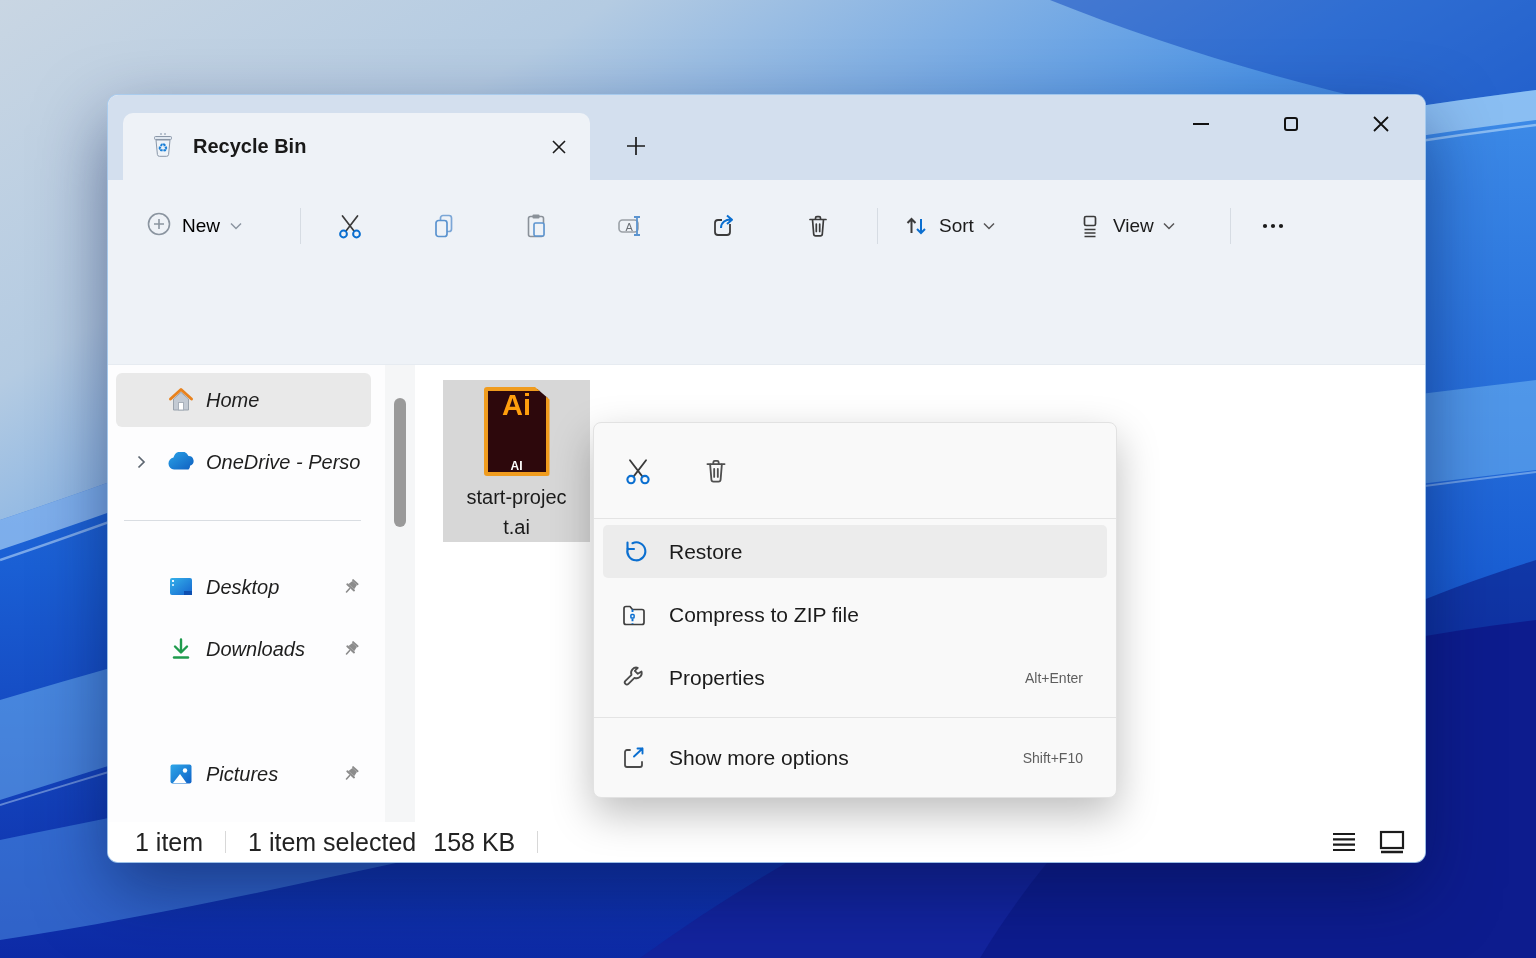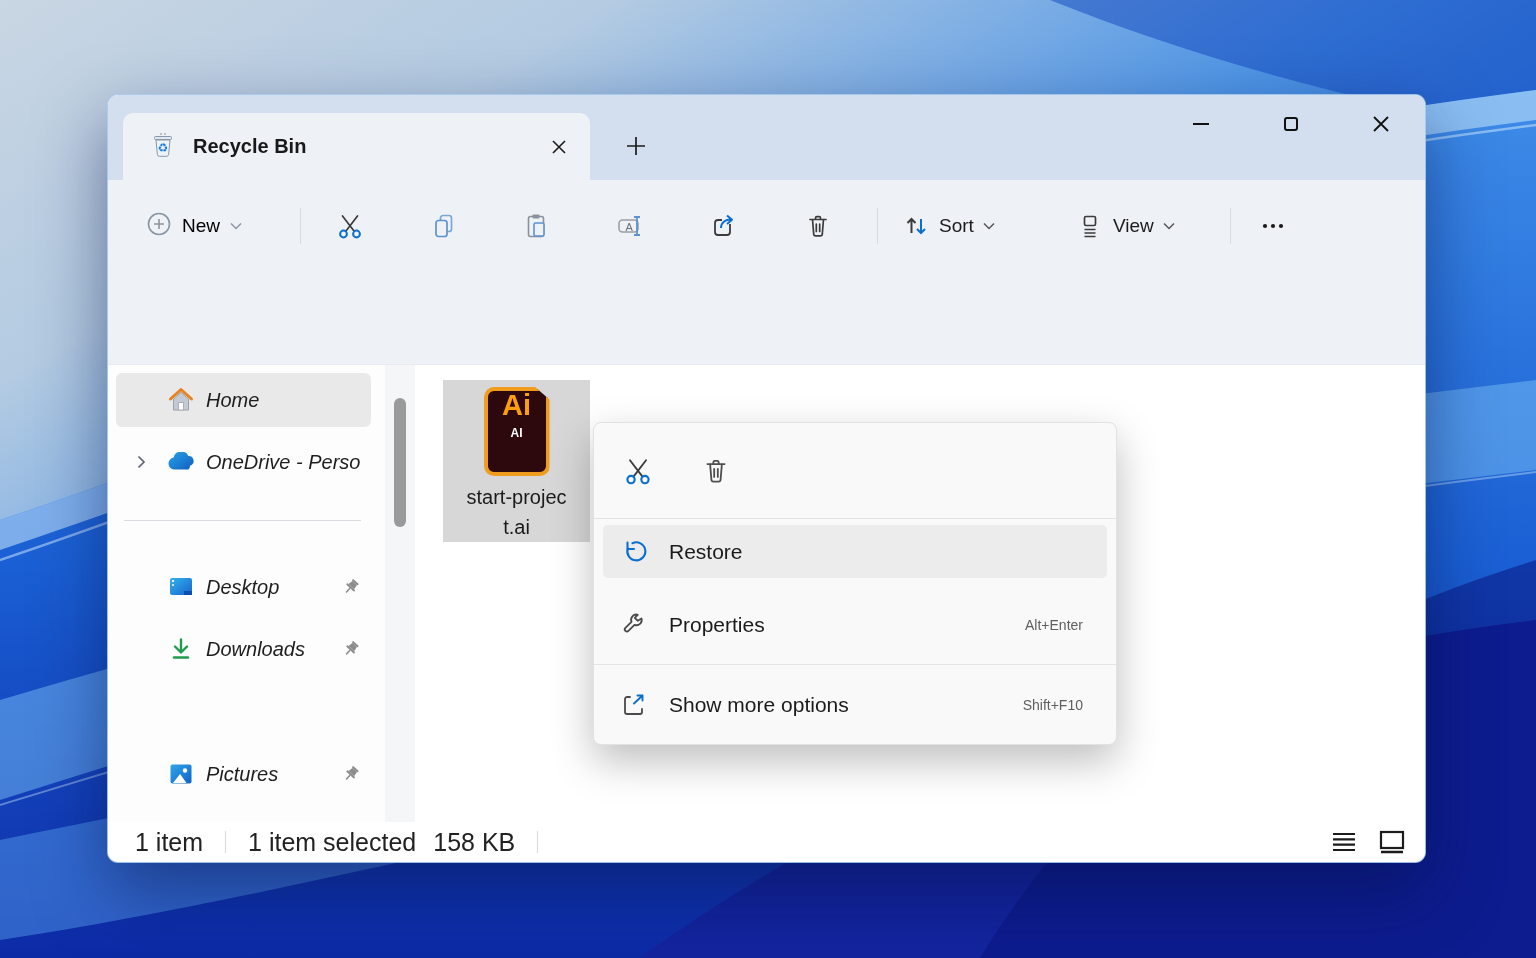--- a/index.html
+++ b/index.html
@@ -64,22 +64,22 @@
   .side-icon { width:30px; display:flex; align-items:center; justify-content:center; margin-left:12px; }
   .side-label { font-size:20px; color:#1e1e1e; margin-left:10px; white-space:nowrap; overflow:hidden; }
   .side-pin { margin-left:auto; margin-right:10px; display:flex; }
   .side-divider { position:absolute; left:16px; right:24px; top:155px; height:1px; background:#d9dde2; }
   .scroll-track { position:absolute; left:277px; top:0; width:30px; bottom:0; background:#f5f6f7; }
   .scroll-thumb { position:absolute; left:9px; width:12px; top:33px; height:129px; background:#9a9a9a; border-radius:6px; }
 
   .content { position:absolute; left:307px; top:0; right:0; bottom:0; background:#ffffff; }
   .file-tile { position:absolute; left:28px; top:15px; width:147px; height:162px; background:#d7d7d7; display:flex; flex-direction:column; align-items:center; padding-top:7px; }
   .ai-icon {
-    width:66px; height:90px; background:#2d080c; border:4px solid #f09c1e; border-radius:10px;
-    display:flex; flex-direction:column; align-items:center; justify-content:flex-start; gap:7px;
+    width:66px; height:90px; background:#2d080c; border:4px solid #f09c1e; border-radius:3px;
+    display:flex; flex-direction:column; align-items:center; justify-content:space-between; gap:7px;
     clip-path: polygon(0 0, 78% 0, 100% 14%, 100% 100%, 0 100%);
   }
   .ai-big { font-size:29px; font-weight:700; color:#ff9e0d; line-height:1; }
   .ai-small { font-size:12px; font-weight:700; color:#ffffff; line-height:1; }
   .file-name { margin-top:6px; font-size:20px; line-height:1.5; color:#1b1b1b; text-align:center; }
 
   
   .context-menu {
     position:absolute; left:485px; top:327px; width:524px;
     background:#f9f9f9; border:1px solid #e2e2e2; border-radius:8px;
@@ -467,20 +467,28 @@
 
       <div class="cm-item hl">
         <svg width="28" height="28" viewBox="0 0 28 28">
             <path d="M7.5,4.5 V11 H14" stroke="#0b6fd0" stroke-width="2.1" fill="none" stroke-linecap="round" stroke-linejoin="round"></path>
             <path d="M7.8,10.5 A9,9 0 1 0 12.5,5.2" stroke="#0b6fd0" stroke-width="2.1" fill="none" stroke-linecap="round"></path>
           </svg>
         <span class="cm-item-label">Restore</span>
       </div>
       <div class="cm-gap"></div>
 
+      <div class="cm-item">
+        <svg width="28" height="28" viewBox="0 0 28 28">
+            <path d="M4,9 V21.5 a2,2 0 0 0 2,2 h16 a2,2 0 0 0 2,-2 V10.5 a2,2 0 0 0 -2,-2 h-9.5 L10,5.5 H6 a2,2 0 0 0 -2,2 z" stroke="#3f3f3f" stroke-width="1.7" fill="none" stroke-linejoin="round"></path>
+            <path d="M12.5,8.5 V23" stroke="#0b6fd0" stroke-width="1.9" stroke-dasharray="2.6 2" fill="none"></path>
+            <rect x="10.9" y="13.5" width="3.2" height="3.6" rx="0.8" stroke="#0b6fd0" stroke-width="1.5" fill="#f9f9f9"></rect>
+          </svg>
+        <span class="cm-item-label">Compress to ZIP file</span>
+      </div>
       <div class="cm-gap"></div>
 
       <div class="cm-item">
         <svg width="28" height="28" viewBox="0 0 28 28">
             <path d="M21.5,7.5 a5.2,5.2 0 0 1 -7,6.3 L8.4,19.9 a2.1,2.1 0 0 1 -3,-3 l6.1,-6.1 a5.2,5.2 0 0 1 6.3,-7 l-3,3 3,3 z" stroke="#4a4a4a" stroke-width="1.8" fill="none" stroke-linejoin="round"></path>
           </svg>
         <span class="cm-item-label">Properties</span>
         <span class="cm-shortcut">Alt+Enter</span>
       </div>
 

